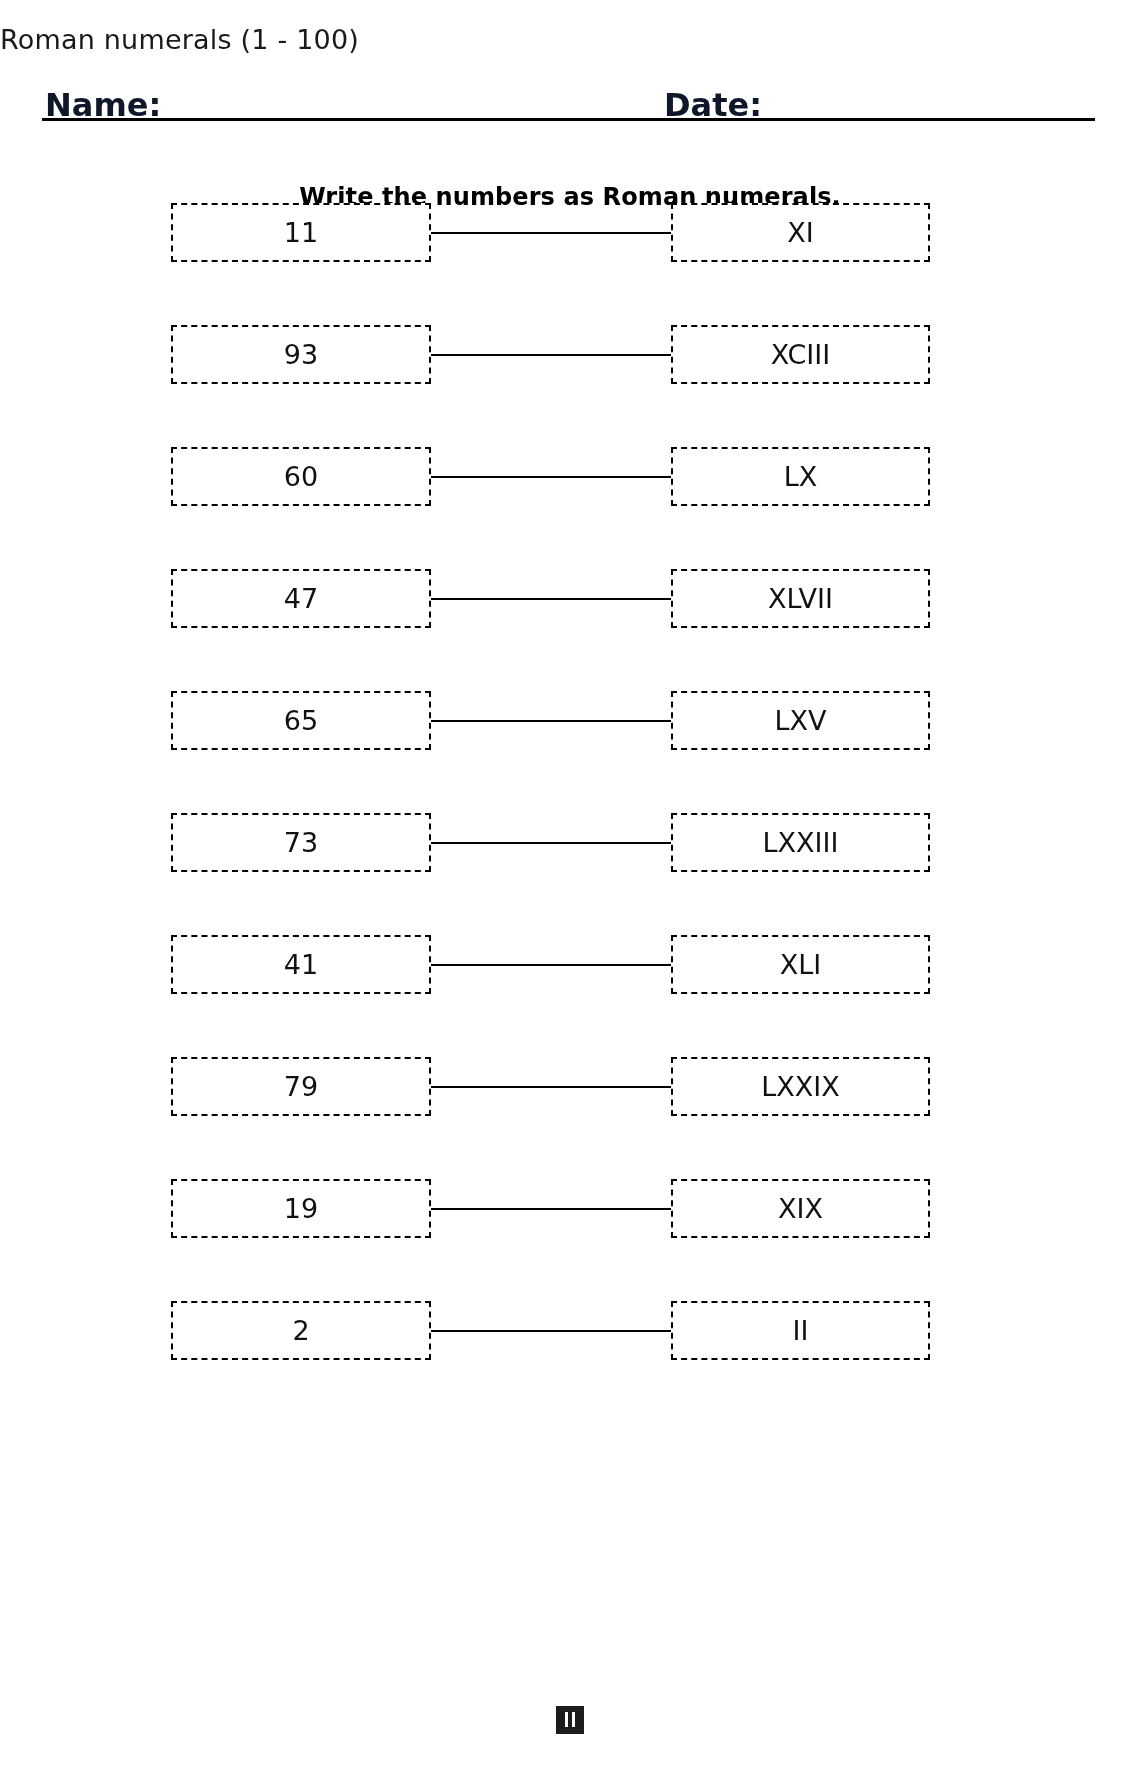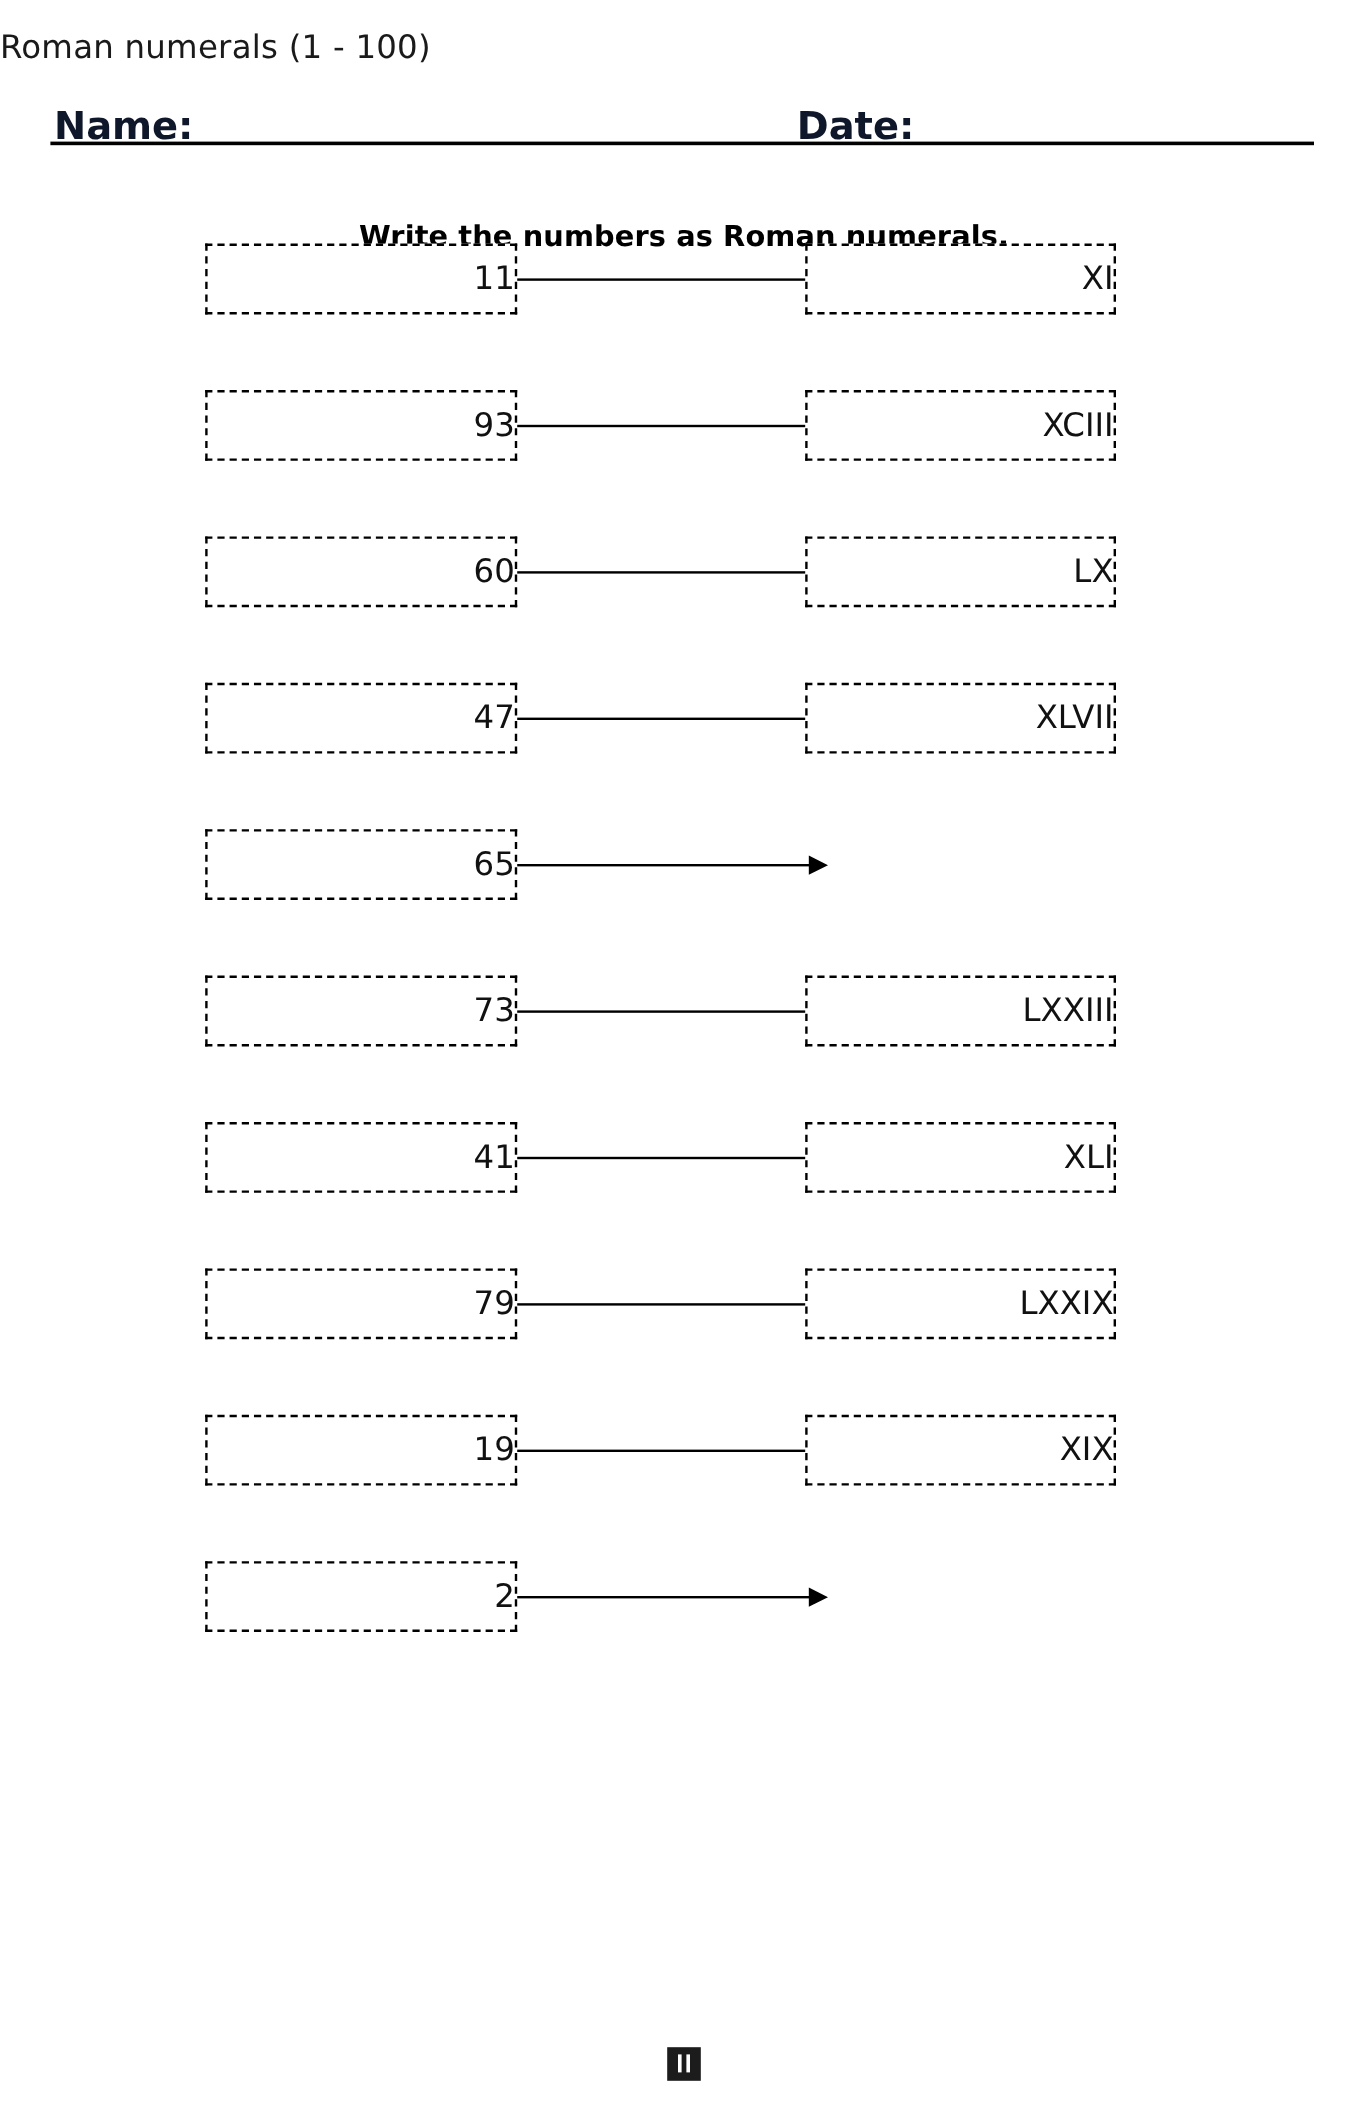--- a/index.html
+++ b/index.html
@@ -103,21 +103,21 @@
     left: 171px;
     width: 260px;
   }
   .box-right {
     left: 671px;
     width: 259px;
   }
   .box-value {
     display: block;
     width: 100%;
-    text-align: right;
+    text-align: center;
     line-height: 55px;
     font-size: 27px;
     font-weight: 400;
     color: #111111;
   }
 
   .arrow {
     position: absolute;
     left: 431px;
     top: 28px;
@@ -244,20 +244,23 @@
         </div>
       </div>
       <div class="problem-row">
         <div class="answer-box box-left">
           <span class="box-value">65</span>
         </div>
         <div class="arrow">
           <div class="arrow-line"></div>
           <div class="arrow-head"></div>
         </div>
+        <div class="answer-box box-right">
+          <span class="box-value">LXV</span>
+        </div>
       </div>
       <div class="problem-row">
         <div class="answer-box box-left">
           <span class="box-value">73</span>
         </div>
         <div class="arrow">
           <div class="arrow-line"></div>
           <div class="arrow-head"></div>
         </div>
         <div class="answer-box box-right">
@@ -300,20 +303,23 @@
           <span class="box-value">XIX</span>
         </div>
       </div>
       <div class="problem-row">
         <div class="answer-box box-left">
           <span class="box-value">2</span>
         </div>
         <div class="arrow">
           <div class="arrow-line"></div>
           <div class="arrow-head"></div>
+        </div>
+        <div class="answer-box box-right">
+          <span class="box-value">II</span>
         </div>
       </div>
     </div>
 
   <div class="footer-logo">
     <span class="logo-mark">
       <span class="logo-bar-left"></span>
     </span>
   </div>
 

